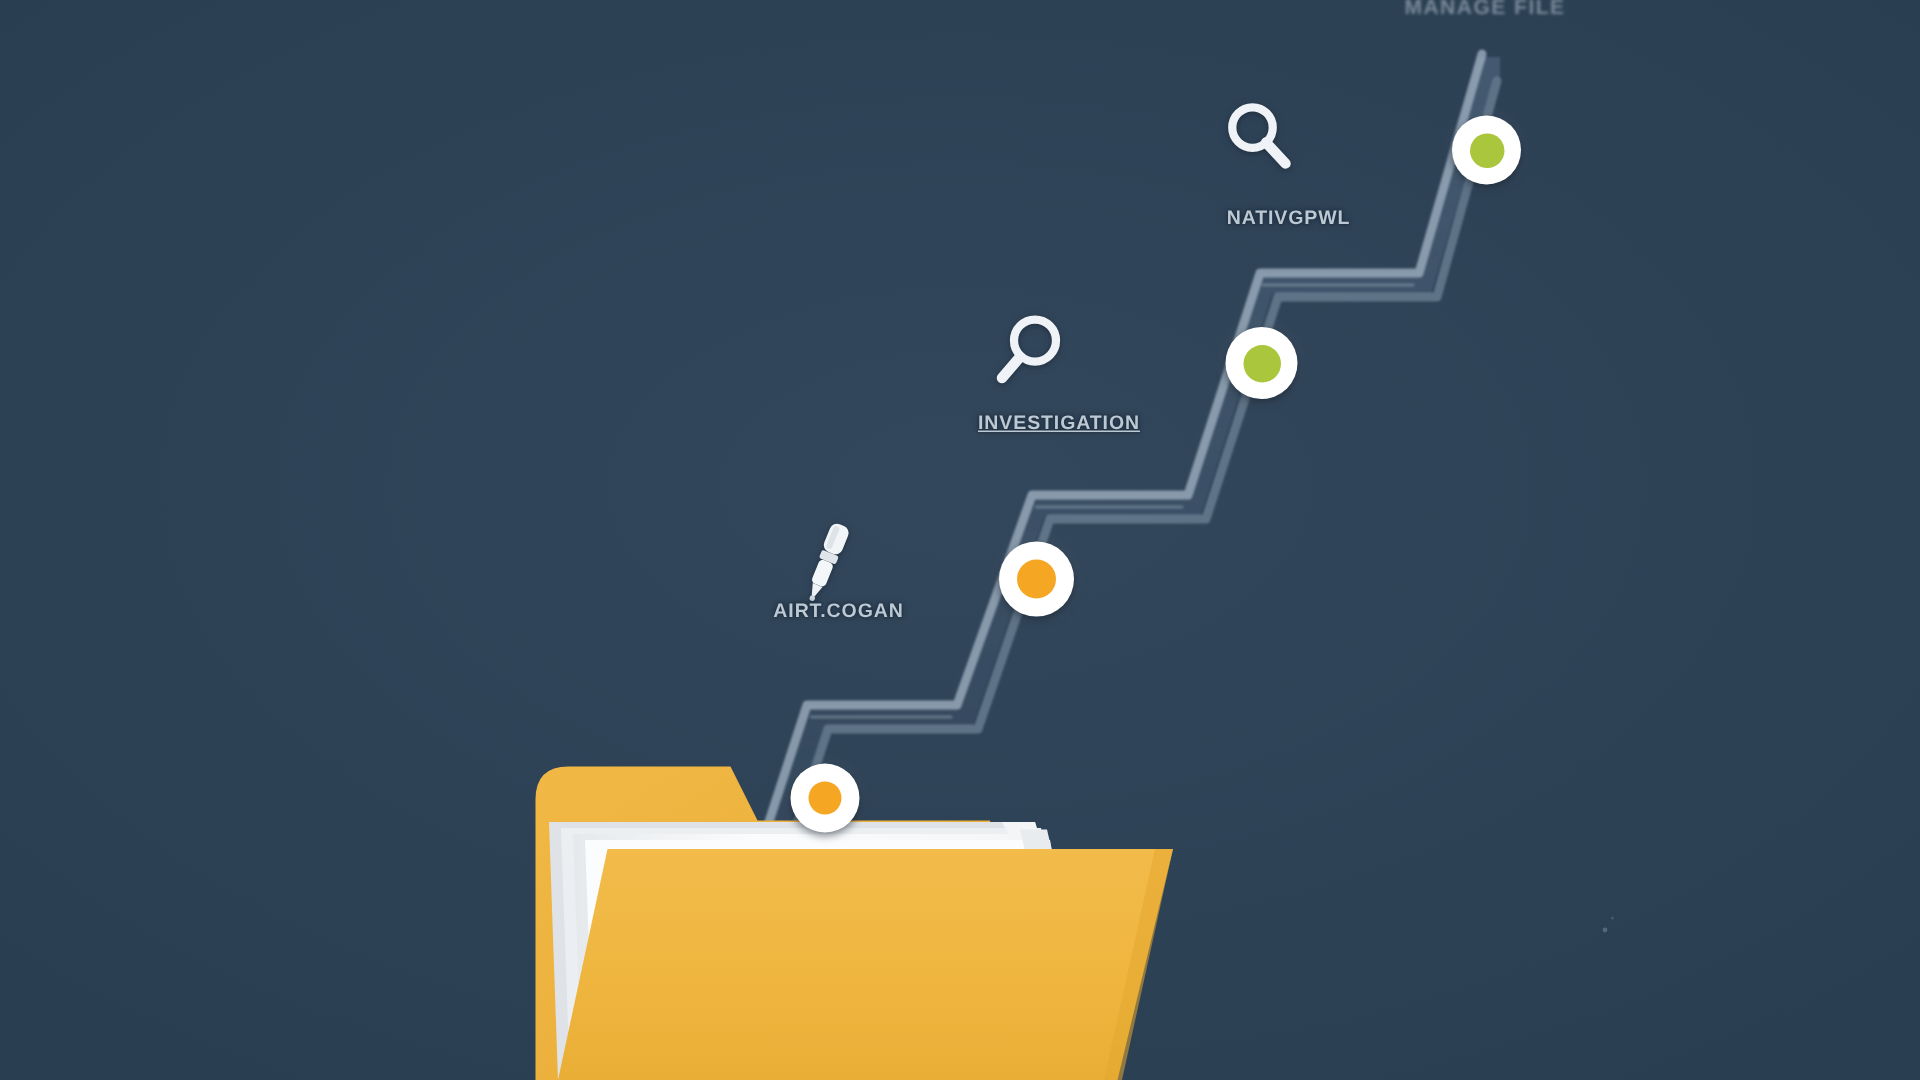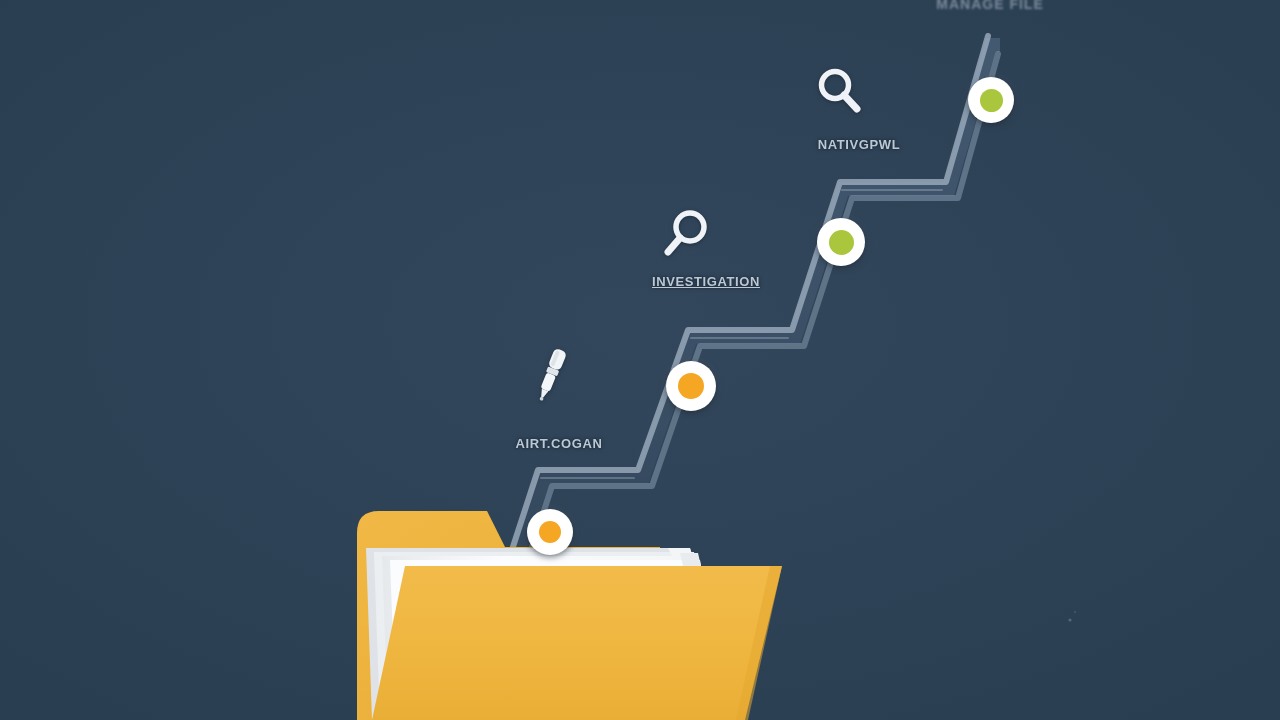--- a/index.html
+++ b/index.html
@@ -215,21 +215,21 @@
     </svg>
   </div>
 
   <div class="icon-wrap" style="left:840px; top:94px; width:56px; height:56px;">
     <svg viewBox="0 0 56 56" width="56" height="56">
       <circle cx="23" cy="19" r="13.5" fill="none" stroke="#eff3f7" stroke-width="5.5"></circle>
       <line x1="32" y1="29" x2="45" y2="43" stroke="#eff3f7" stroke-width="7" stroke-linecap="round"></line>
     </svg>
   </div>
 
-  <div class="step-label" style="left:545px; top:436px;">AIRT.COGAN</div>
+  <div class="step-label" style="left:545px; top:399px;">AIRT.COGAN</div>
 
   <div class="step-label" style="left:692px; top:274px;text-decoration:underline;">INVESTIGATION</div>
 
   <div class="step-label" style="left:845px; top:137px;">NATIVGPWL</div>
 
   <div class="top-label" style="left:990px; top:-4px;">MANAGE FILE</div>
 
 </div>
 
 </body></html>

